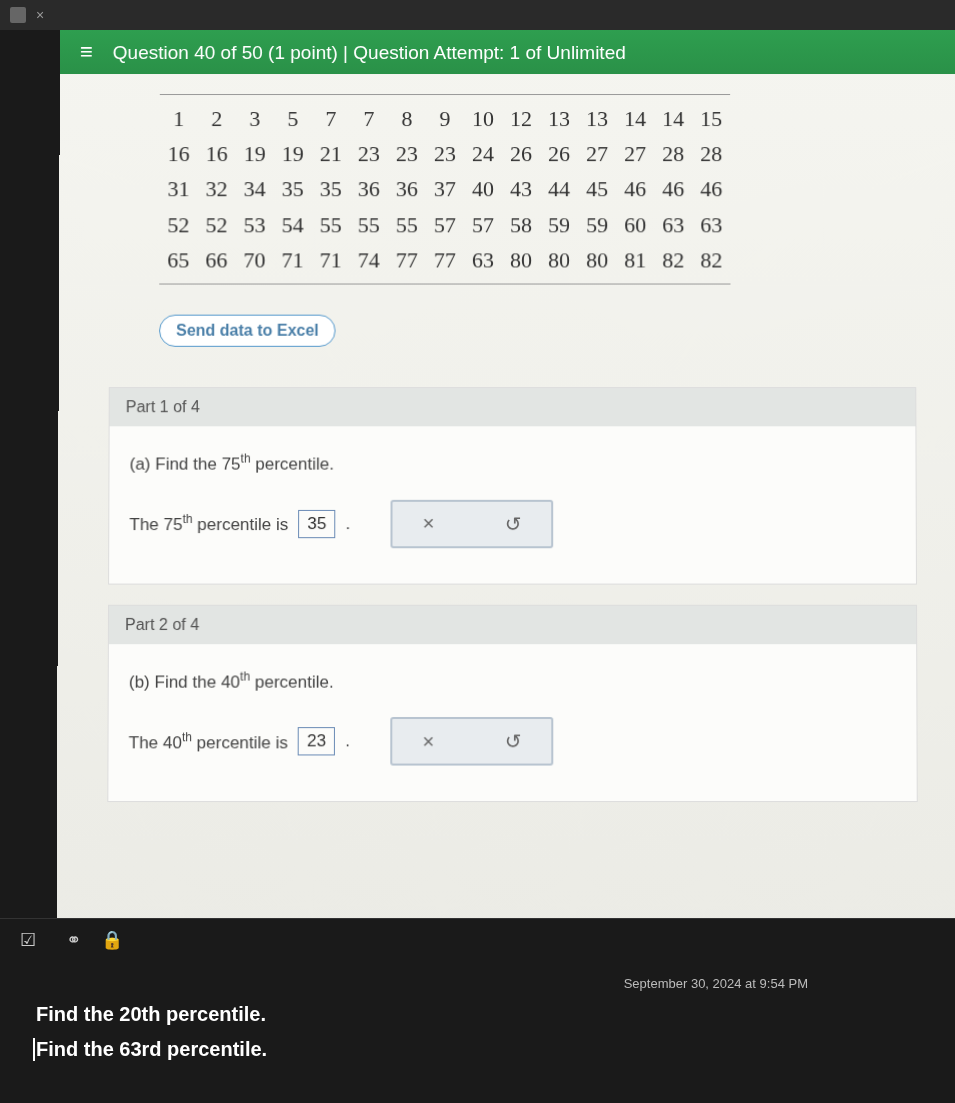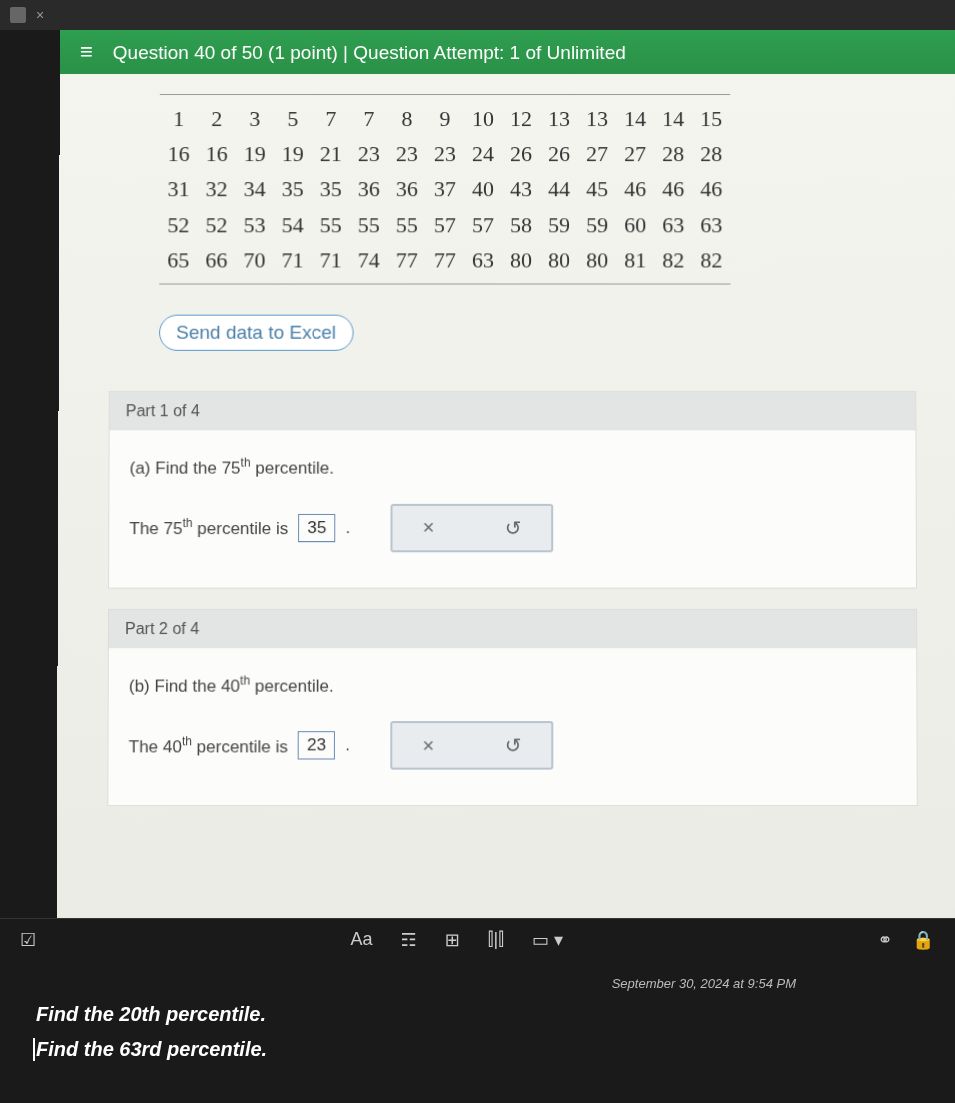--- a/index.html
+++ b/index.html
@@ -81,22 +81,23 @@
       text-align: center;
       line-height: 1.6;
     }
     .excel-btn {
       margin-top: 30px;
       border: 1.5px solid #5599cc;
       color: #4a7fa8;
       background: white;
       padding: 6px 16px;
       border-radius: 18px;
-      font-size: 19px;
+      font-size: 16px;
       cursor: pointer;
+      font-weight: bold;
     }
     .part-section {
       margin: 20px 40px 0 50px;
       background: #fcfcfa;
       border: 1px solid #ddd;
     }
     .part-header {
       background: #e2e5e3;
       padding: 10px 16px;
       font-size: 16px;
@@ -167,22 +168,21 @@
       color: #ccc;
     }
     .toolbar-right {
       display: flex;
       gap: 20px;
       font-size: 18px;
       color: #ccc;
     }
     .tb-icon { cursor: pointer; }
     .notes-area {
-      padding: 15px 29px 30px 25px;
-      font-style: italic;
+      padding: 15px 17px 30px 25px;
     }
     .timestamp {
       text-align: right;
       color: #bbb;
       font-size: 13px;
       padding-right: 130px;
       margin-bottom: 10px;
     }
     .note-line {
       font-size: 20px;
@@ -349,27 +349,20 @@
       </div>
     </div>
   </div>
 </div>
 
 <div class="bottom-bar">
   <div class="toolbar">
     <div class="toolbar-left">
       <span class="edit-icon tb-icon">☑</span>
     </div>
-    <div class="toolbar-center">
-      <span class="tb-icon">Aa</span>
-      <span class="tb-icon">☶</span>
-      <span class="tb-icon">⊞</span>
-      <span class="tb-icon">⫿|⫿</span>
-      <span class="tb-icon">▭ ▾</span>
-    </div>
     <div class="toolbar-right">
       <span class="tb-icon">⚭</span>
       <span class="tb-icon">🔒</span>
     </div>
   </div>
   <div class="notes-area">
     <div class="timestamp">September 30, 2024 at 9:54 PM</div>
     <div class="note-line">Find the 20th percentile.</div>
     <div class="note-line cursor">Find the 63rd percentile.</div>
   </div>

